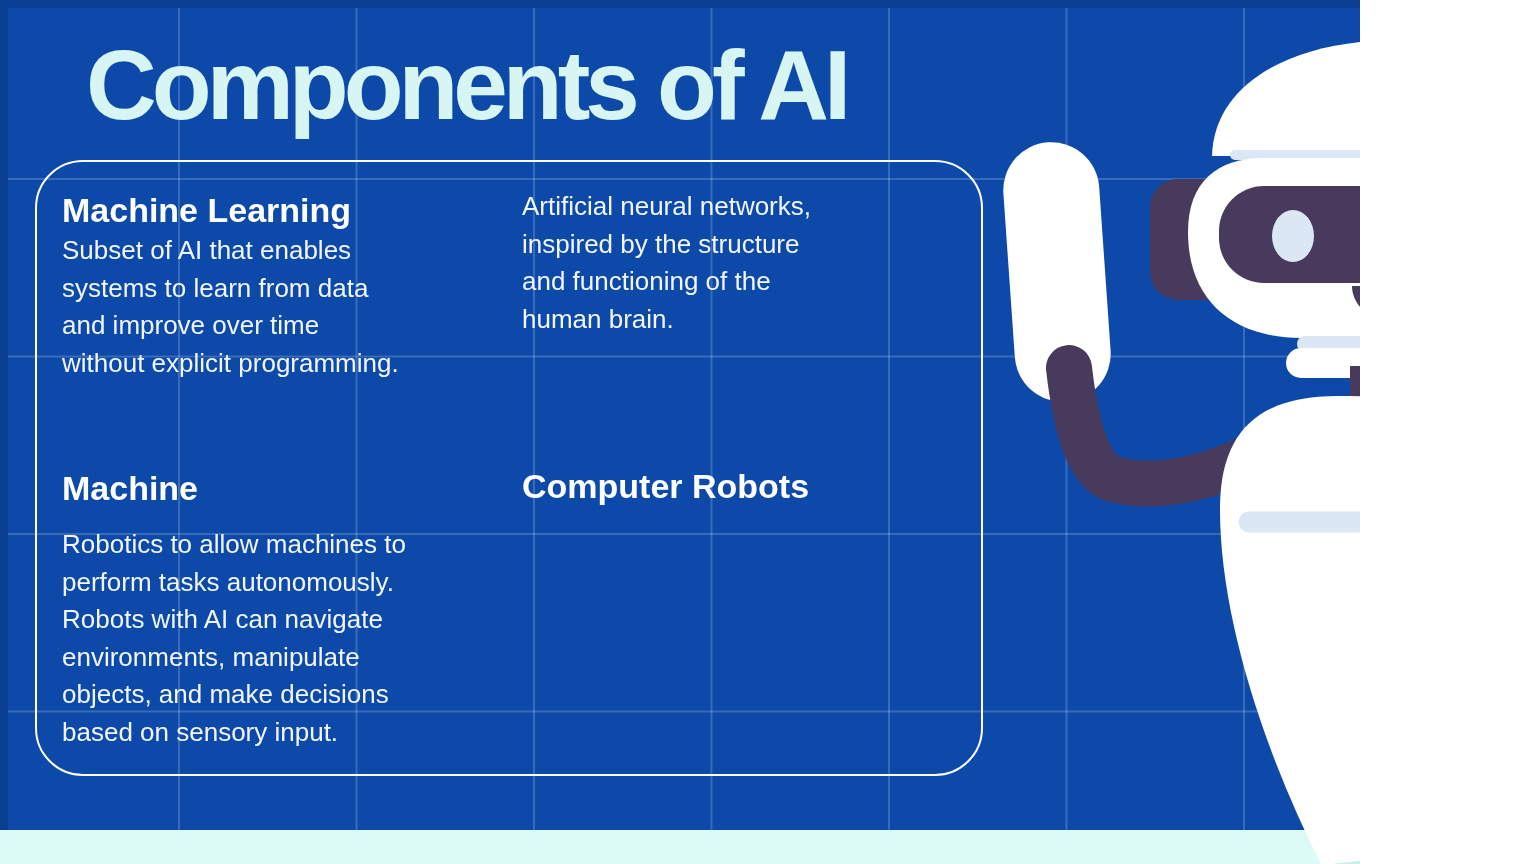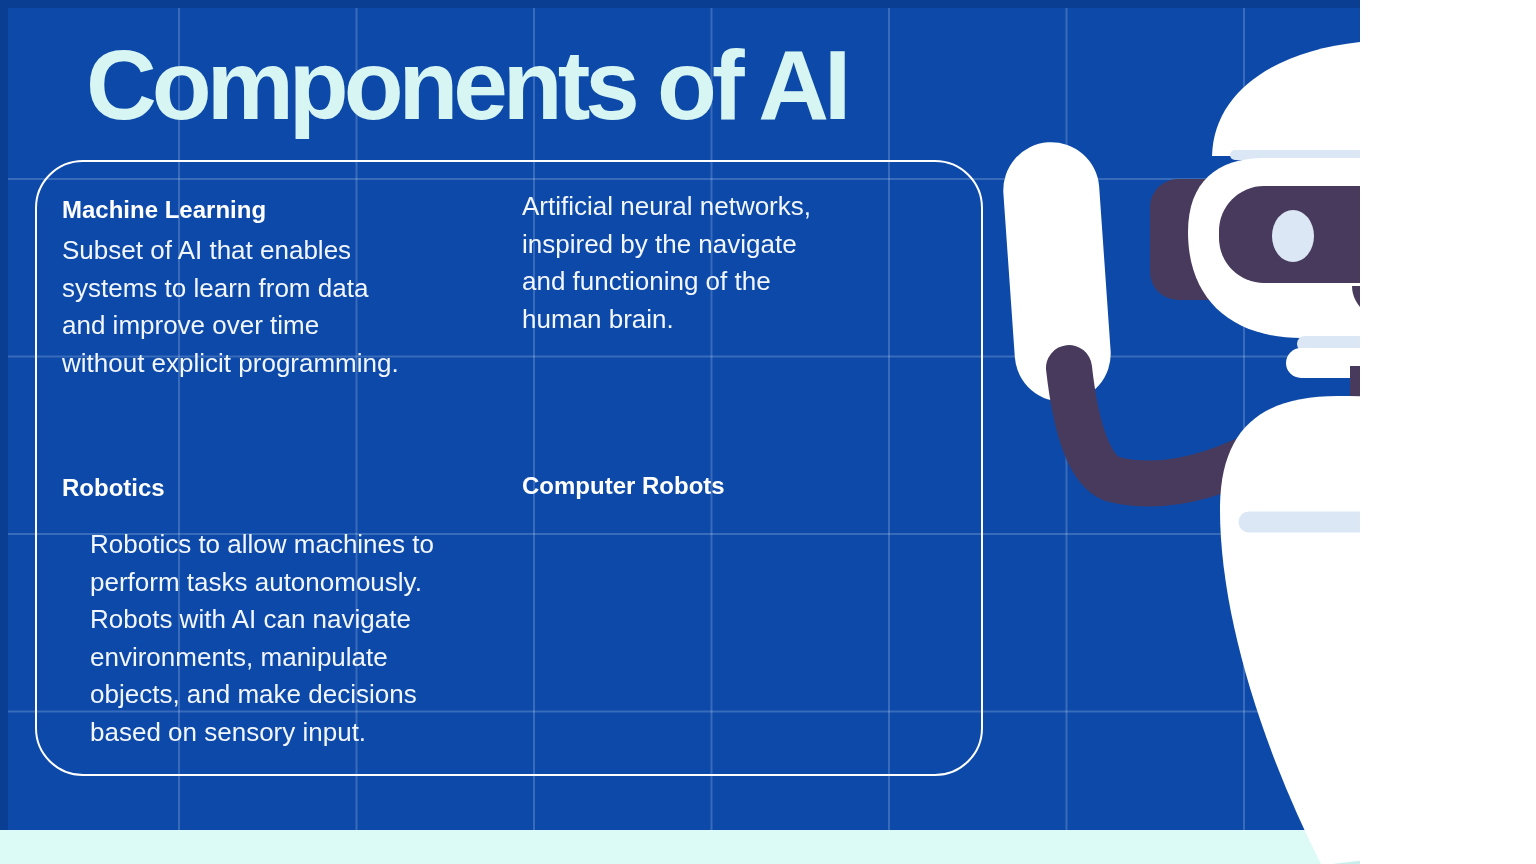--- a/index.html
+++ b/index.html
@@ -39,29 +39,29 @@
     position:absolute;left:86px;top:30px;width:1000px;
     font-size:98px;line-height:110px;font-weight:700;letter-spacing:-5px;
     color:var(--title_mint);white-space:nowrap;
   }
   .content-box{
     position:absolute;left:35px;top:160px;width:948px;height:616px;
     border:2px solid var(--box_border);border-radius:48px;
   }
   .card{position:absolute;}
   .card h2{
-    font-size:24px;line-height:44px;font-weight:700;
+    font-size:34px;line-height:44px;font-weight:700;
     color:var(--heading_white);letter-spacing:0;
   }
   .card p{
     font-size:26px;line-height:37.5px;font-weight:400;
     color:var(--body_white);white-space:pre-line;
   }
   .card.gap-lg p{}
-  .card.gap-sm p{margin-top:16px;margin-left:28px;}
+  .card.gap-sm p{margin-top:16px;}
   .card-ml{left:62px;top:188px;width:440px;}
   .card-nn{left:522px;top:188px;width:470px;}
   .card-rb{left:62px;top:466px;width:440px;}
   .card-cv{left:522px;top:464px;width:470px;}
   .bottom-strip{
     position:absolute;left:0;top:830px;width:1536px;height:34px;
     background:var(--strip_cyan);
   }
   .robot{position:absolute;left:0;top:0;pointer-events:none;}
   .fw{fill:var(--robot_white);}
@@ -88,27 +88,27 @@
   <div class="card card-ml gap-lg">
     <h2>Machine Learning</h2>
     <p>Subset of AI that enables
 systems to learn from data
 and improve over time
 without explicit programming.</p>
   </div>
 
   <div class="card card-nn gap-lg">
     <p>Artificial neural networks,
-inspired by the navigate
+inspired by the structure
 and functioning of the
 human brain.</p>
   </div>
 
   <div class="card card-rb gap-sm">
-    <h2>Robotics</h2>
+    <h2>Machine</h2>
     <p>Robotics to allow machines to
 perform tasks autonomously.
 Robots with AI can navigate
 environments, manipulate
 objects, and make decisions
 based on sensory input.</p>
   </div>
 
   <div class="card card-cv gap-sm">
     <h2>Computer Robots</h2>

